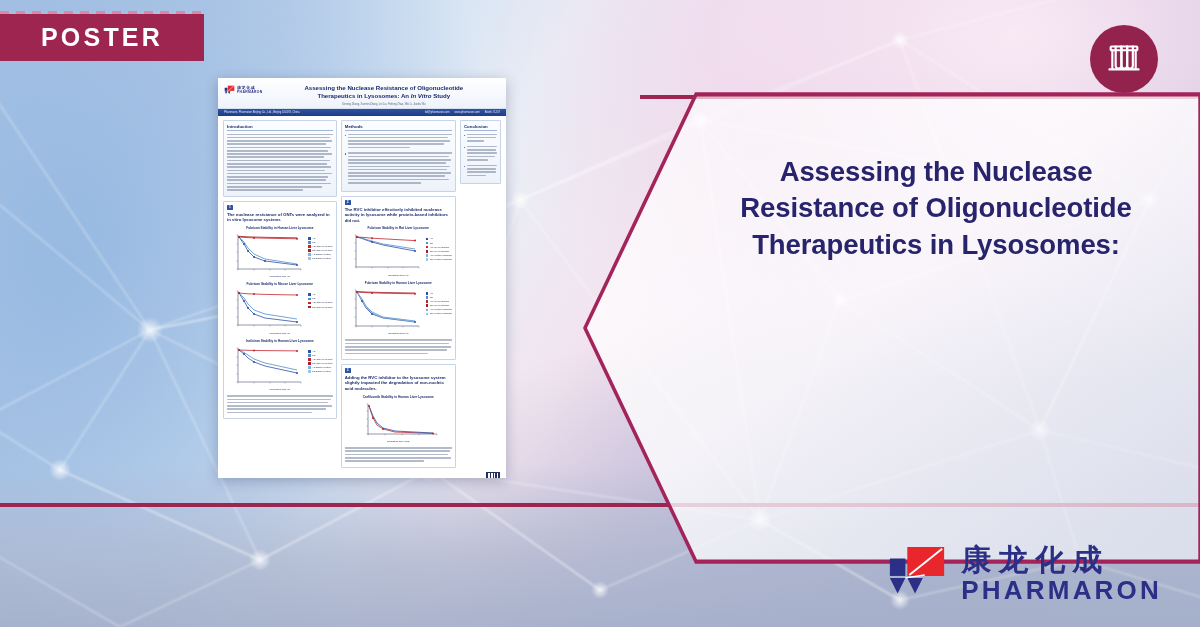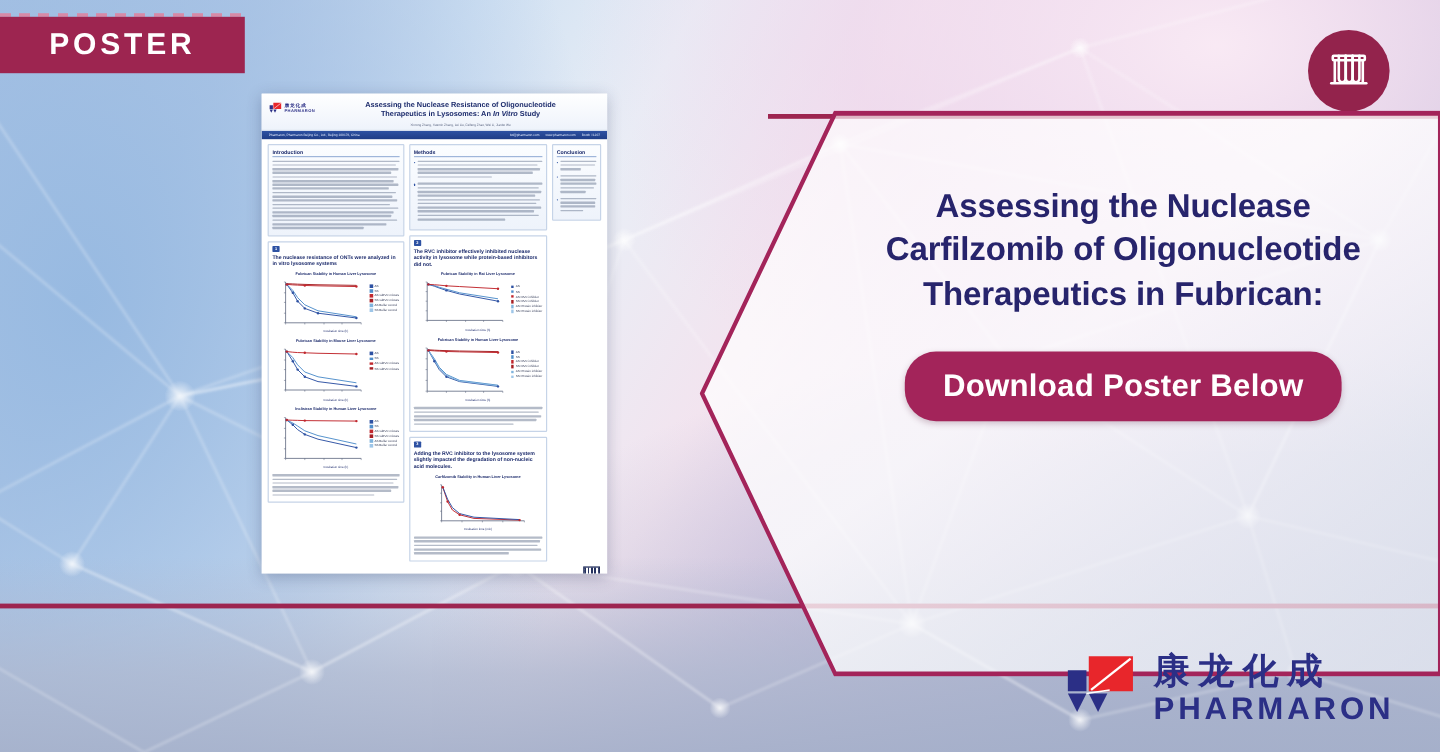--- a/index.html
+++ b/index.html
@@ -277,24 +277,23 @@
         <stop offset="0%" stop-color="#ffffff" stop-opacity=".62"></stop>
         <stop offset="45%" stop-color="#ffffff" stop-opacity=".80"></stop>
         <stop offset="100%" stop-color="#eef0f7" stop-opacity=".70"></stop>
       </linearGradient>
     </defs>
     <polygon points="113,2 617,2 617,388 113,388 2,195" fill="url(#pfill)" stroke="#a3245a" stroke-width="3.4"></polygon>
   </svg>
   <div class="panel-content">
     <div class="panel-title">
       <div>Assessing the Nuclease</div>
-      <div>Carfilzomib of Oligonucleotide</div>
-      <div>Therapeutics in Fubrican:</div>
+      <div>Resistance of Oligonucleotide</div>
+      <div>Therapeutics in Lysosomes:</div>
     </div>
-    <div class="cta">Download Poster Below</div>
   </div>
 </div>
 
 <div class="footer-logo">
   <div class="fl-mark">
     <svg viewBox="0 0 64 64" aria-hidden="true">
       <polygon points="4,16 20,16 20,34 4,34" fill="#2b2f86"></polygon>
       <polygon points="4,36 20,36 12,52" fill="#2b2f86"></polygon>
       <polygon points="22,36 38,36 30,52" fill="#2b2f86"></polygon>
       <polygon points="22,4 60,4 60,34 22,34" fill="#e8262b"></polygon>

